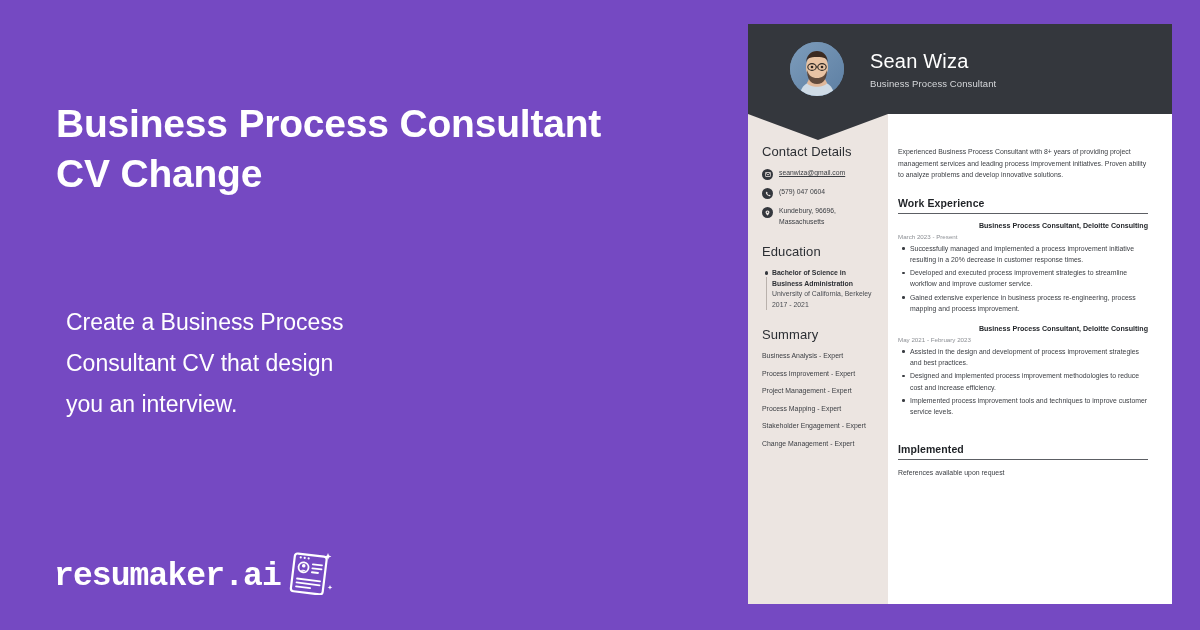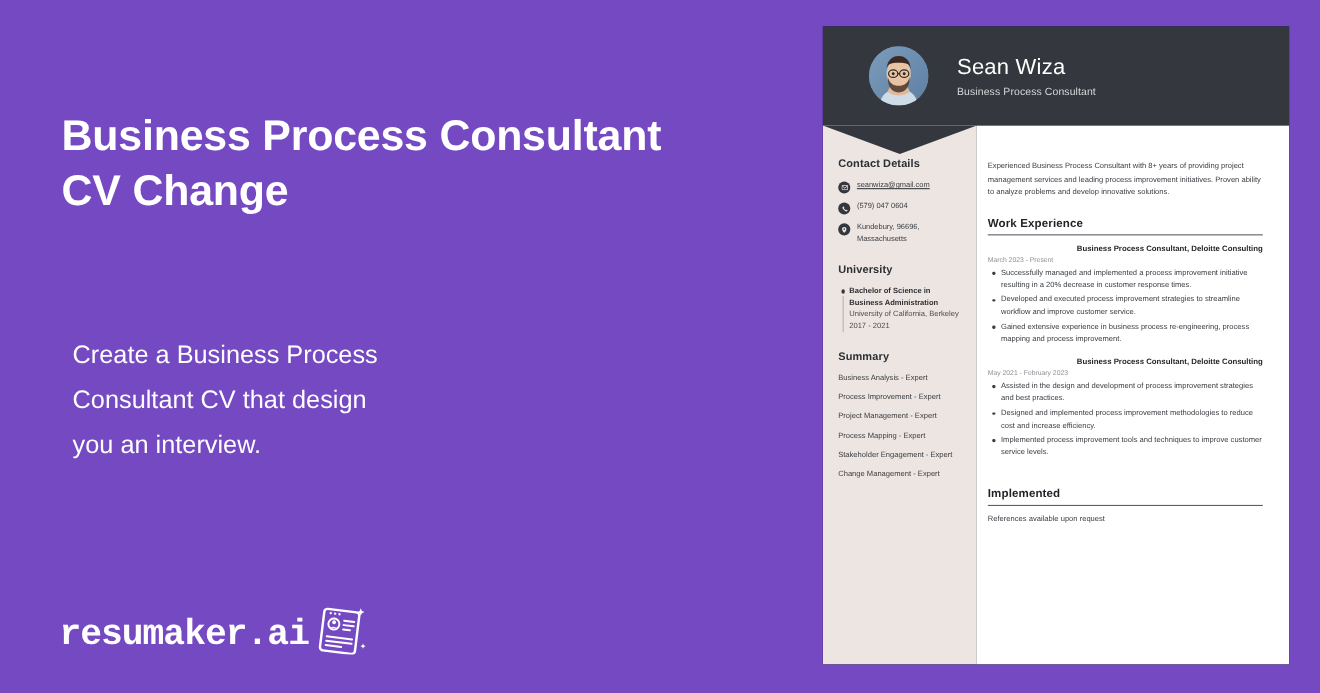--- a/index.html
+++ b/index.html
@@ -56,21 +56,21 @@
     margin-left: 2px;
     position: relative;
     width: 52px; height: 46px;
   }
 
   
   .resume {
     position: absolute;
     left: 748px; top: 24px;
     width: 424px; height: 580px;
-    background: #0f172a;
+    background: #7dd3fc;
     overflow: hidden;
     padding-left: 10px;
   }
   .resume-header {
     position: absolute; left: 0; top: 0;
     width: 424px; height: 90px;
     background: #34373d;
     display: flex;
     align-items: center;
     z-index: 3;
@@ -113,22 +113,22 @@
   
   .sidebar {
     position: absolute;
     left: 0; top: 90px;
     width: 140px; height: 490px;
     background: #ece5e1;
     padding: 30px 12px 0 14px;
     z-index: 1;
   }
   .side-h {
-    font-size: 10px;
-    font-weight: 700;
+    font-size: 13px;
+    font-weight: 400;
     color: #2c2f34;
     margin-bottom: 9px;
     letter-spacing: 0.1px;
   }
   .contact-row {
     display: flex;
     align-items: flex-start;
     margin-bottom: 7px;
   }
   .cicon {
@@ -344,21 +344,21 @@
       <span class="cicon">
         <svg width="5" height="6" viewBox="0 0 5 6">
             <path d="M2.5 0.4C1.3 0.4 0.5 1.2 0.5 2.3c0 1.4 2 3.3 2 3.3s2-1.9 2-3.3c0-1.1-0.8-1.9-2-1.9z" fill="#ece5e1"></path>
             <circle cx="2.5" cy="2.3" r="0.7" fill="#34373d"></circle>
           </svg>
       </span>
       <span class="ctext">Kundebury, 96696, Massachusetts</span>
     </div>
 
     <div class="side-block">
-      <div class="side-h">University</div>
+      <div class="side-h">Education</div>
       <div class="edu-item">
         <div class="edu-bullet-col">
           <span class="edu-dot"></span>
           <span class="edu-line"></span>
         </div>
         <div class="edu-body">
           <div class="edu-deg">Bachelor of Science in Business Administration</div>
           <div class="edu-meta">University of California, Berkeley</div>
           <div class="edu-meta">2017 - 2021</div>
         </div>

